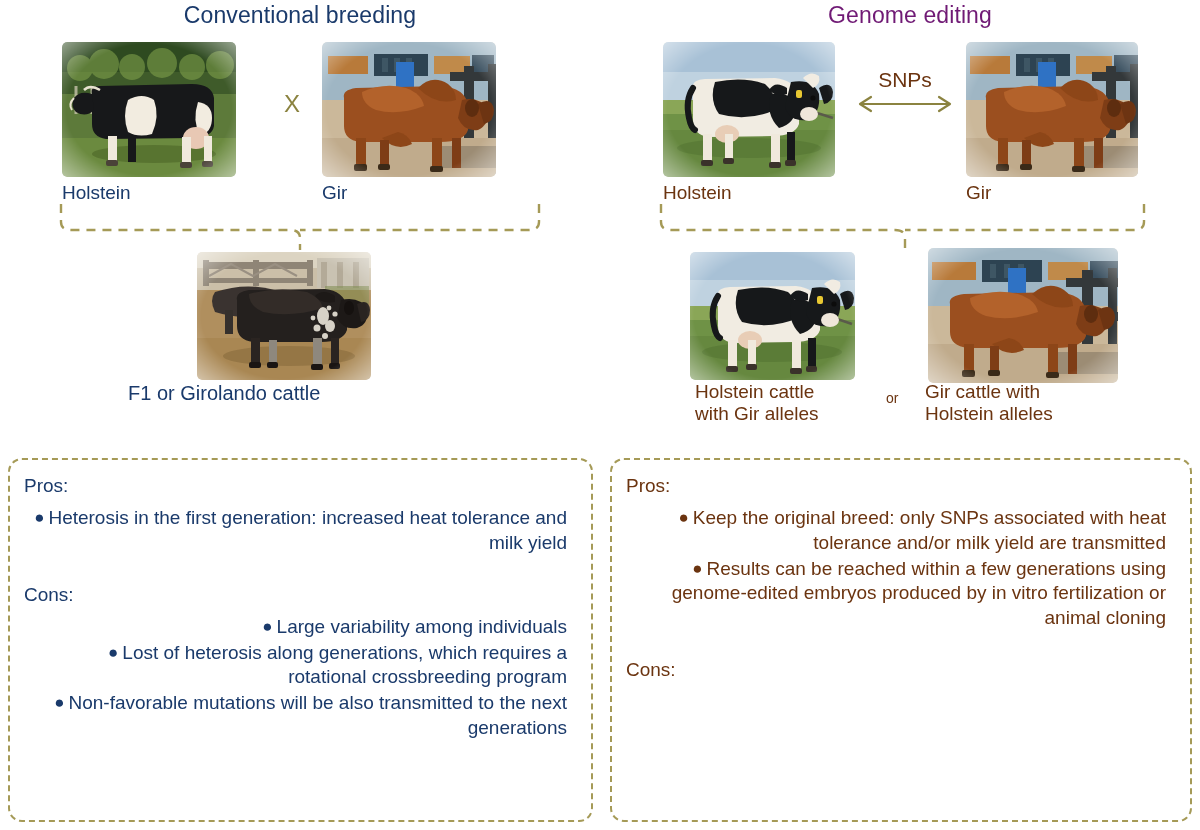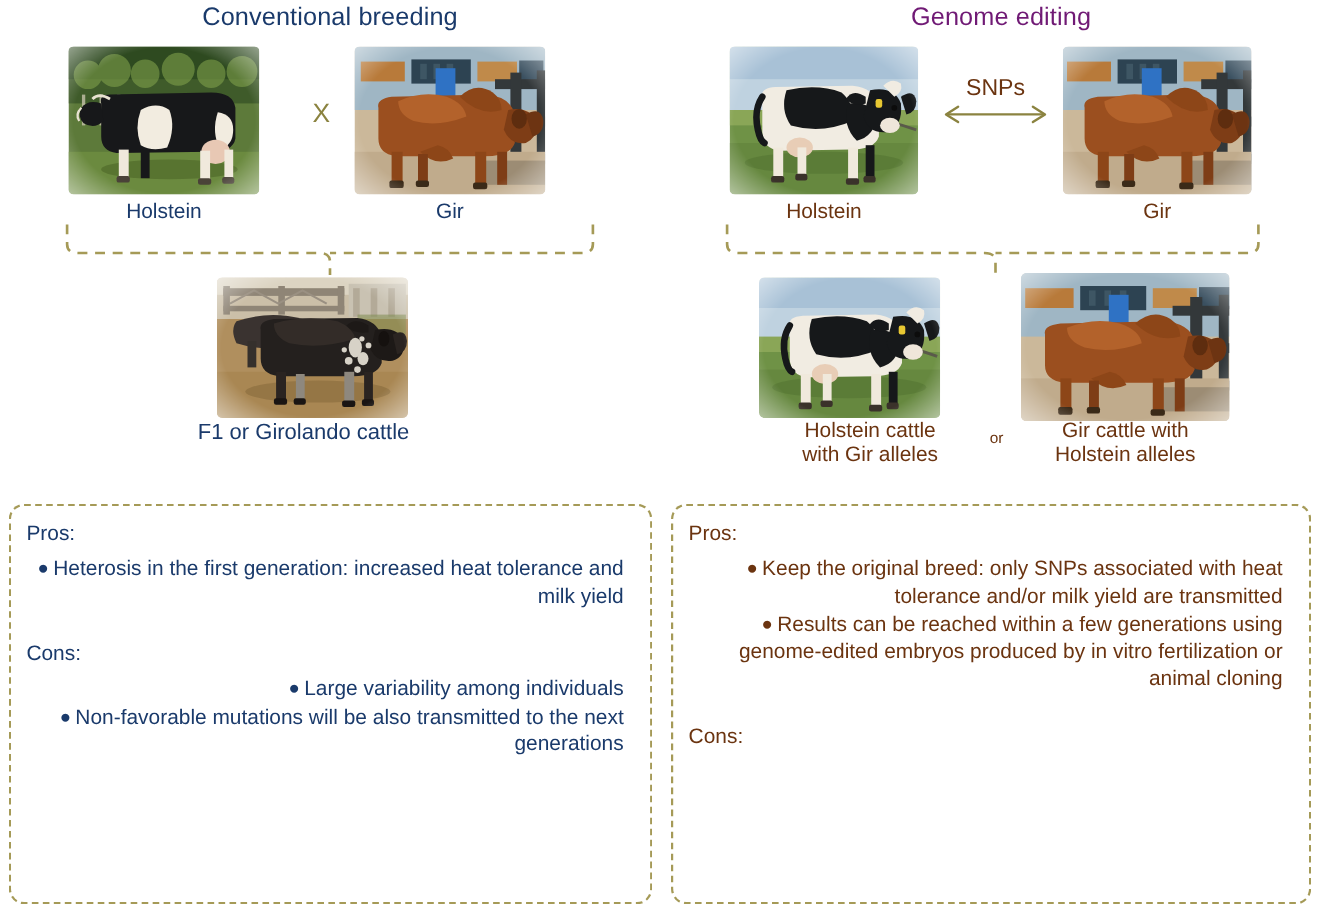--- a/index.html
+++ b/index.html
@@ -44,21 +44,20 @@
     overflow: hidden;
     
     -webkit-mask-image: radial-gradient(ellipse 82% 84% at 50% 50%, #000 58%, rgba(0,0,0,.55) 82%, rgba(0,0,0,0) 100%);
     mask-image: radial-gradient(ellipse 82% 84% at 50% 50%, #000 58%, rgba(0,0,0,.55) 82%, rgba(0,0,0,0) 100%);
   }
   .photo svg { display: block; width: 100%; height: 100%; }
 
   
   .caption {
     position: absolute;
-    text-align: center;
     font-size: 19px;
     white-space: nowrap;
   }
   .cap-blue  { color: #1a3a6b; }
   .cap-brown { color: #6b3410; }
 
   .caption.two-line { white-space: normal; line-height: 1.18; }
 
   
   #cross-symbol {
@@ -289,21 +288,21 @@
         <g fill="#1a1513">
           <rect x="52" y="110" width="12" height="6" rx="2"></rect>
           <rect x="70" y="110" width="11" height="6" rx="2"></rect>
           <rect x="114" y="112" width="12" height="6" rx="2"></rect>
           <rect x="132" y="111" width="11" height="6" rx="2"></rect>
         </g>
       </svg>
     </div>
   </div>
 
-  <div class="caption cap-blue" style="left:120px; top:382px; width:312px; font-size:20px;">F1 or Girolando cattle</div>
+  <div class="caption cap-blue" style="left:128px; top:382px; width:312px; font-size:20px;">F1 or Girolando cattle</div>
 
   <div class="photo" style="left:663px; top:42px; width:172px; height:135px;">
     <div class="inner">
       <svg viewBox="0 0 172 135" preserveAspectRatio="none">
         <rect x="0" y="0" width="172" height="135" fill="#6f9246"></rect>
         <rect x="0" y="0" width="172" height="66" fill="#bfd2e0"></rect>
         <rect x="0" y="0" width="172" height="30" fill="#a8c1d6"></rect>
         <rect x="0" y="58" width="172" height="14" fill="#8aa657"></rect>
         <rect x="0" y="88" width="172" height="47" fill="#66883f"></rect>
         <ellipse cx="86" cy="106" rx="72" ry="10" fill="#4c6b2c" opacity=".4"></ellipse>
@@ -499,20 +498,21 @@
 
   <div class="info-box" id="box-left">
     <div class="box-heading blue">Pros:</div>
     <ul class="bullet-list">
       <li class="blue"><span class="b">●</span><span>Heterosis in the first generation: increased heat tolerance and milk yield</span></li>
     </ul>
     <div class="spacer"></div>
     <div class="box-heading blue">Cons:</div>
     <ul class="bullet-list">
       <li class="blue"><span class="b">●</span><span>Large variability among individuals</span></li>
+      <li class="blue"><span class="b">●</span><span>Lost of heterosis along generations, which requires a rotational crossbreeding program</span></li>
       <li class="blue"><span class="b">●</span><span>Non-favorable mutations will be also transmitted to the next generations</span></li>
     </ul>
   </div>
 
   <div class="info-box" id="box-right">
     <div class="box-heading brown">Pros:</div>
     <ul class="bullet-list">
       <li class="brown"><span class="b">●</span><span>Keep the original breed: only SNPs associated with heat tolerance and/or milk yield are transmitted</span></li>
       <li class="brown"><span class="b">●</span><span>Results can be reached within a few generations using genome-edited embryos produced by </span><span class="ital">in vitro</span><span> fertilization or animal cloning</span></li>
     </ul>

